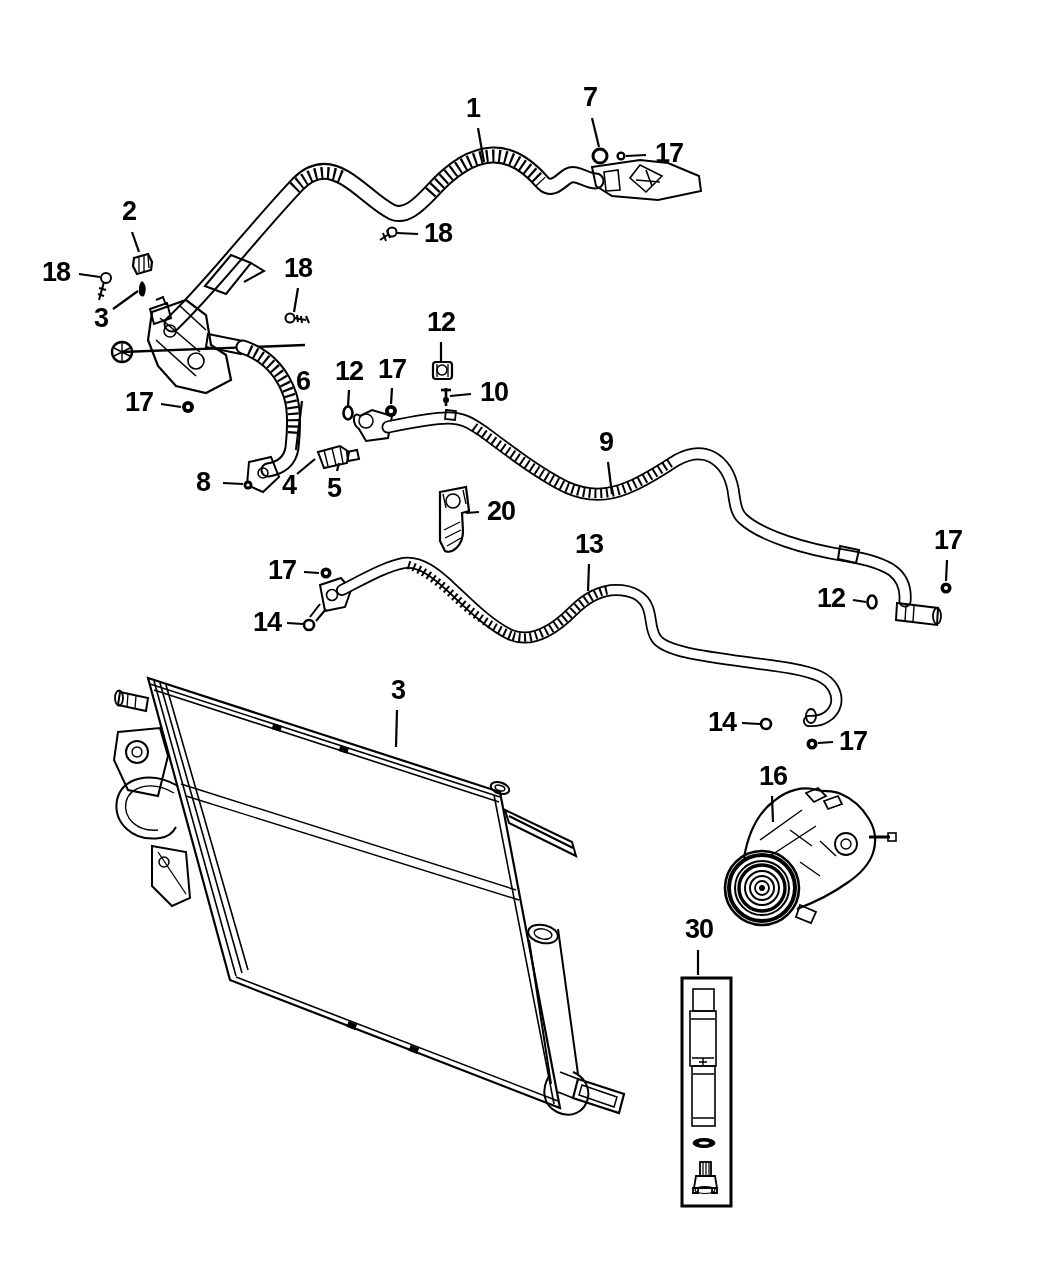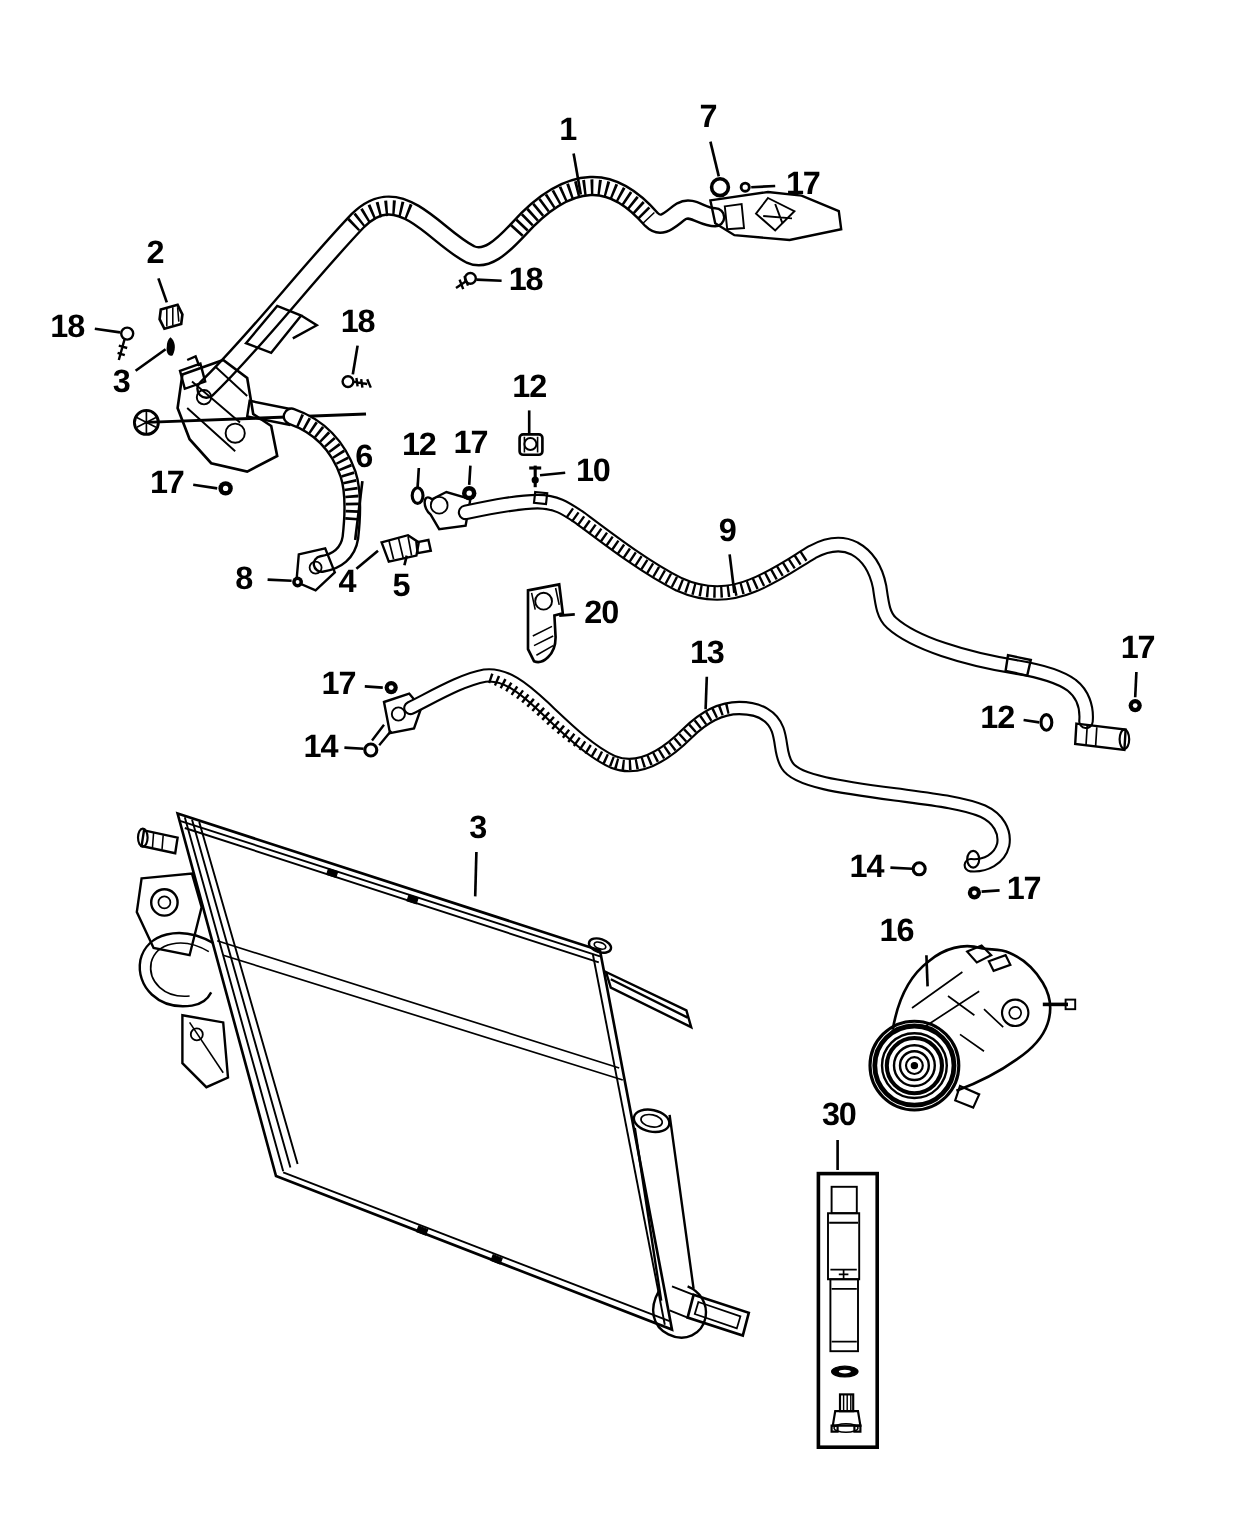--- a/index.html
+++ b/index.html
@@ -292,16 +292,16 @@
 <div class="co" style="left:606px;top:442px">9</div>
 <div class="co" style="left:501px;top:511px">20</div>
 <div class="co" style="left:589px;top:544px">13</div>
 <div class="co" style="left:282px;top:570px">17</div>
 <div class="co" style="left:267px;top:622px">14</div>
 <div class="co" style="left:831px;top:598px">12</div>
 <div class="co" style="left:948px;top:540px">17</div>
 <div class="co" style="left:398px;top:690px">3</div>
 <div class="co" style="left:722px;top:722px">14</div>
 <div class="co" style="left:853px;top:741px">17</div>
-<div class="co" style="left:747px;top:776px">16</div>
+<div class="co" style="left:773px;top:776px">16</div>
 <div class="co" style="left:699px;top:929px">30</div>
 
 </div>
 
 </body></html>

